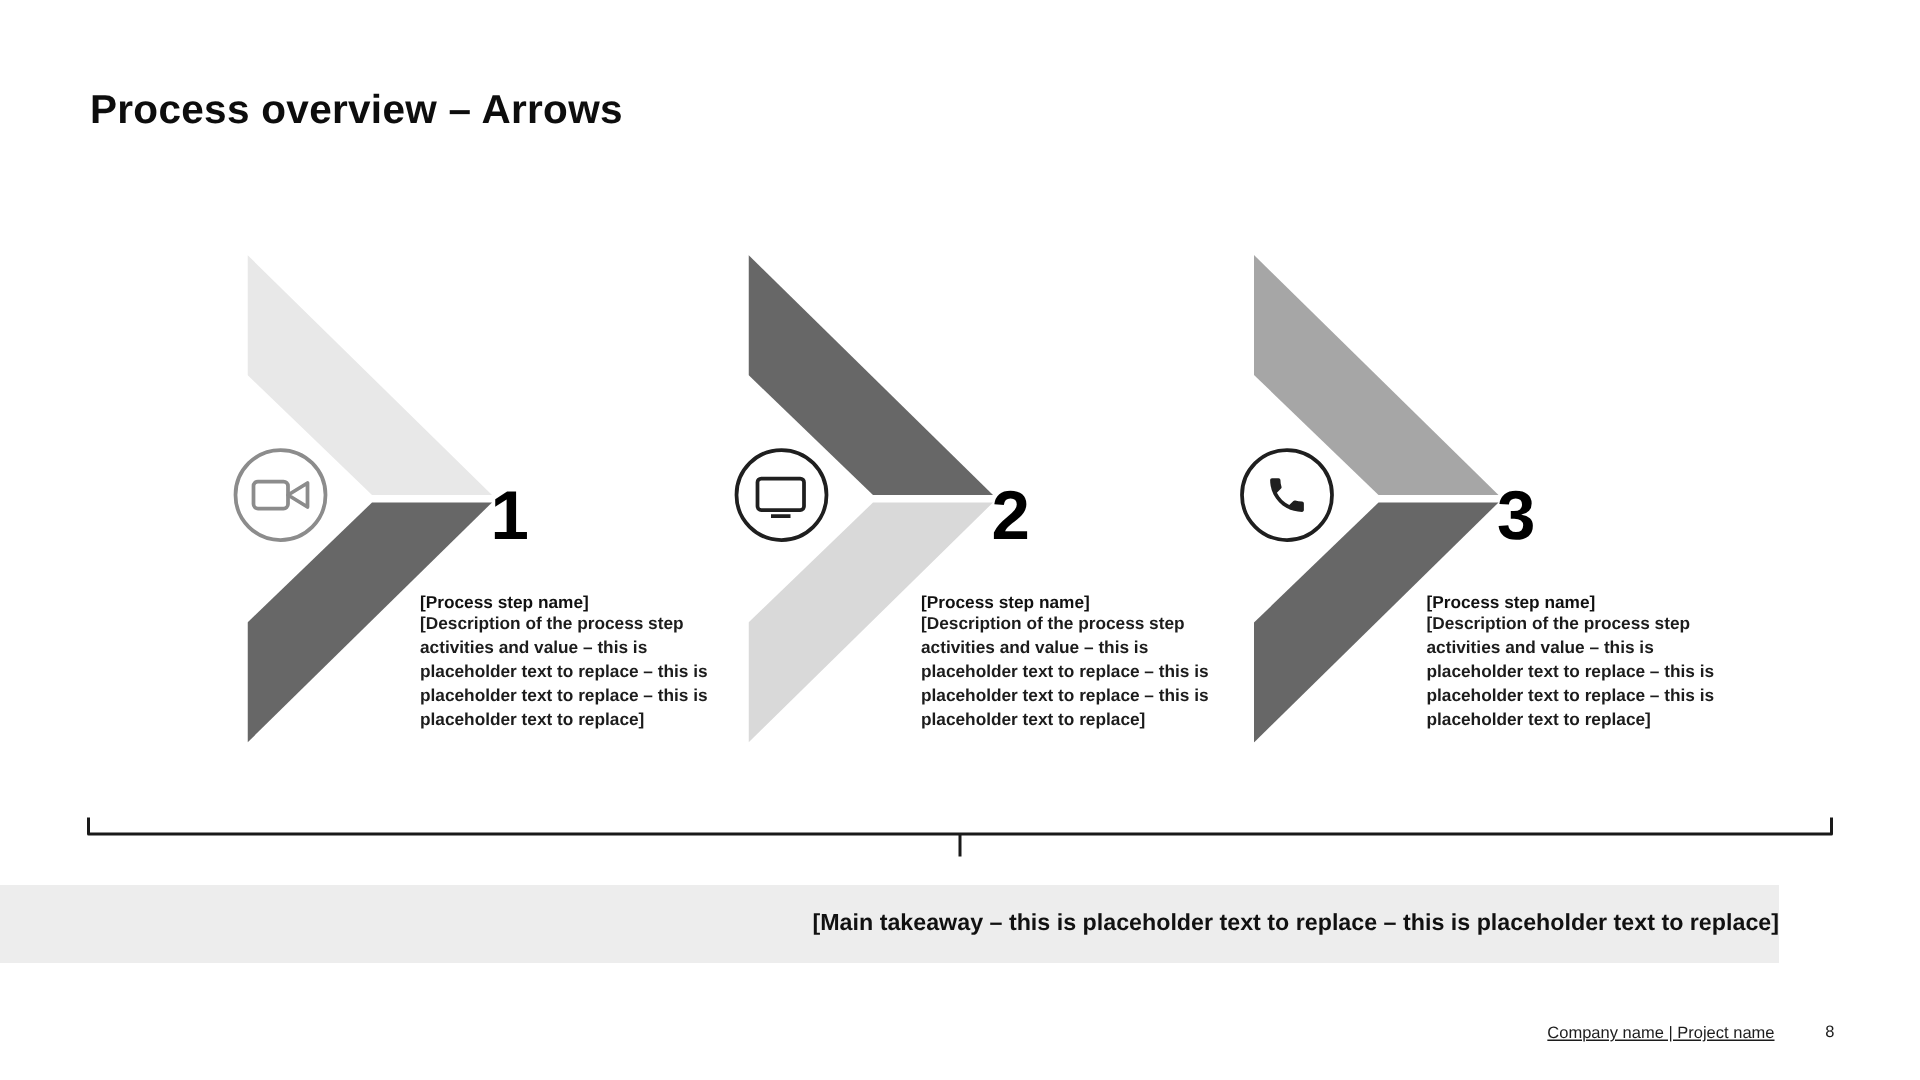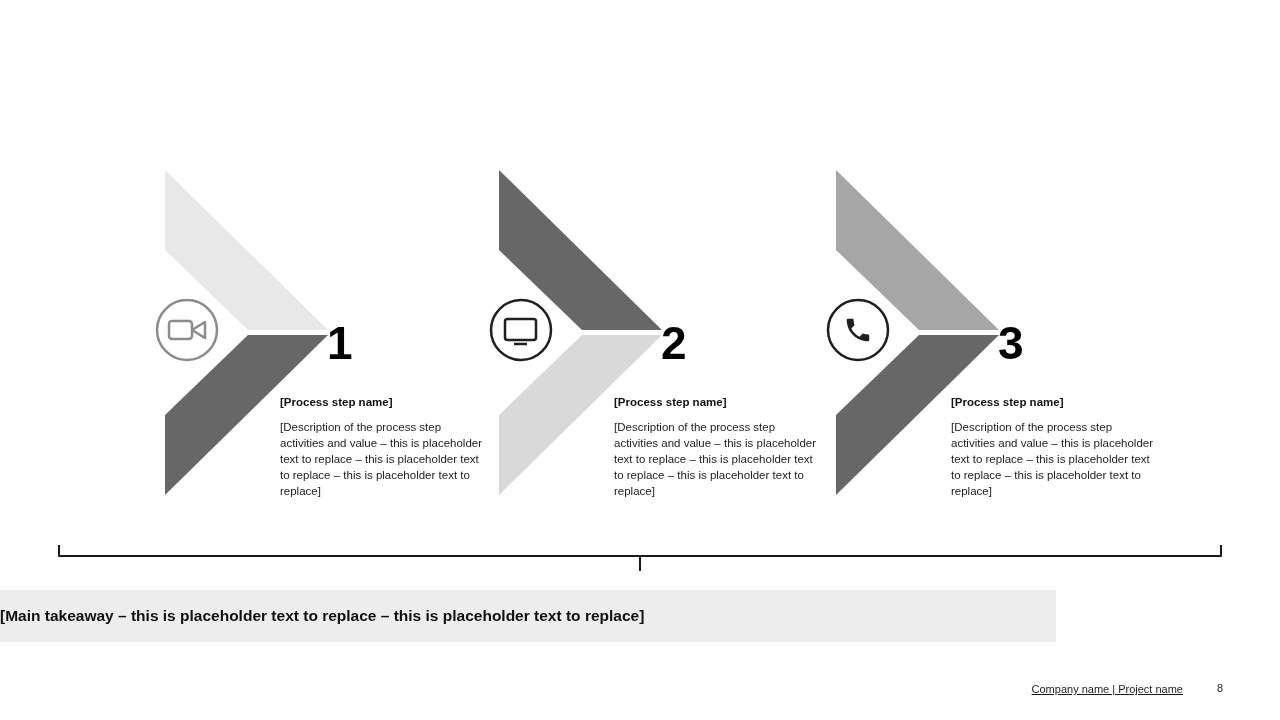--- a/index.html
+++ b/index.html
@@ -12,36 +12,37 @@
   .step-2 { left:499px; }
   .step-3 { left:836px; }
 
   .arrow-svg { position:absolute; left:0; top:0; display:block; }
 
   .icon-badge { position:absolute; left:-11px; top:127px; width:66px; height:66px; }
 
   .step-number { position:absolute; left:162px; top:150px; font-size:46px; font-weight:700; color:#000000; line-height:1; }
 
   .step-text { position:absolute; left:115px; top:226px; width:206px; }
-  .step-name { font-size:11.5px; font-weight:700; color:#111111; margin-bottom:11px; }
-  .step-desc { font-size:11.5px; color:#1c1c1c; line-height:1.4; }
+  .step-name { font-size:11.5px; font-weight:700; color:#111111; margin-bottom:0; }
+  .step-desc { font-size:11.5px; color:#1c1c1c; line-height:1.4;font-weight:bold; }
 
   .bracket { position:absolute; left:58px; top:544px; }
 
-  .takeaway { position:absolute; left:0; top:590px; width:1056px; height:52px; background:#ededed; display:flex; align-items:center; justify-content:flex-start; }
+  .takeaway { position:absolute; left:0; top:590px; width:1186px; height:52px; background:#ededed; display:flex; align-items:center; justify-content:flex-end; }
   .takeaway-text { font-size:15.5px; font-weight:700; color:#111111; }
 
   .footer-company { position:absolute; top:683px; right:97px; font-size:11px; color:#1c1c1c;text-decoration:underline; }
   .footer-page { position:absolute; top:682px; right:57px; font-size:11px; color:#1c1c1c; }
 </style>
 </head>
 <body>
 
 <div class="slide">
 
+  <div class="title">Process overview – Arrows</div>
 
   <div class="step step-1">
     <svg class="arrow-svg" width="165" height="325" viewBox="0 0 165 325">
       <polygon points="0,0 163,160 83,160 0,80" fill="#e8e8e8"></polygon>
       <polygon points="0,325 163,165 83,165 0,245" fill="#676767"></polygon>
     </svg>
     <svg class="icon-badge" viewBox="0 0 66 66">
       <circle cx="33" cy="33" r="30" fill="#ffffff" stroke="#8c8c8c" stroke-width="2.5"></circle>
       <rect x="15" y="24" width="23" height="18" rx="3" fill="none" stroke="#8c8c8c" stroke-width="2.5"></rect>
       <path d="M38 33 L51 25 L51 41 Z" fill="none" stroke="#8c8c8c" stroke-width="2.5" stroke-linejoin="round"></path>

